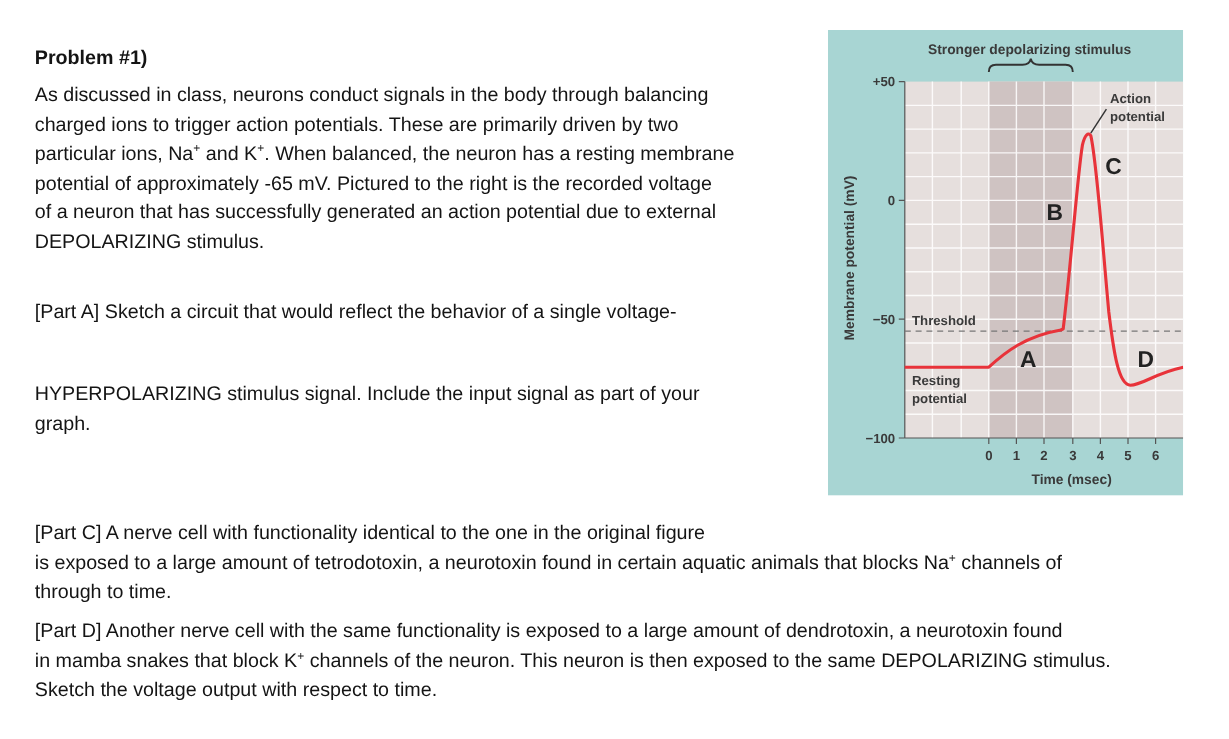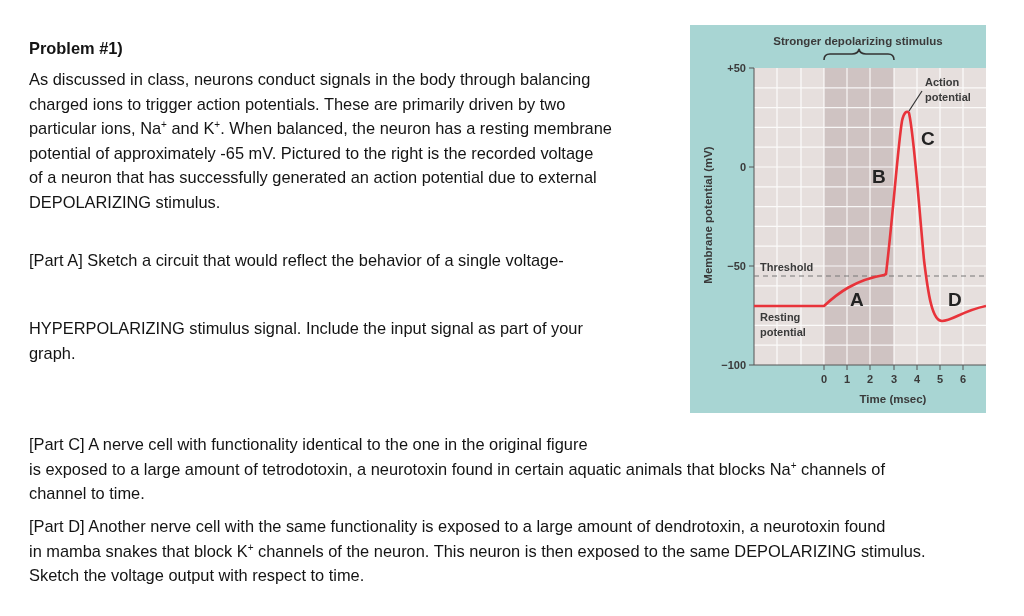--- a/index.html
+++ b/index.html
@@ -37,21 +37,21 @@
 </div>
 
 <div id="partB" class="txt">
   <span class="line">HYPERPOLARIZING stimulus signal. Include the input signal as part of your</span>
   <span class="line">graph.</span>
 </div>
 
 <div id="partC" class="txt">
   <span class="line"><b>[Part C]</b><span> A nerve cell with functionality identical to the one in the original figure</span></span>
   <span class="line"><span>is exposed to a large amount of tetrodotoxin, a neurotoxin found in certain aquatic animals that blocks Na</span><sup>+</sup><span> channels of</span></span>
-  <span class="line">channel to time.</span>
+  <span class="line">through to time.</span>
 </div>
 
 <div id="partD" class="txt">
   <span class="line"><b>[Part D]</b><span> Another nerve cell with the same functionality is exposed to a large amount of dendrotoxin, a neurotoxin found</span></span>
   <span class="line"><span>in mamba snakes that block K</span><sup>+</sup><span> channels of the neuron. This neuron is then exposed to the same DEPOLARIZING stimulus.</span></span>
   <span class="line">Sketch the voltage output with respect to time.</span>
 </div>
 
 <div id="figure">
   <svg width="296" height="388" viewBox="0 0 296 388" xmlns="http://www.w3.org/2000/svg">

